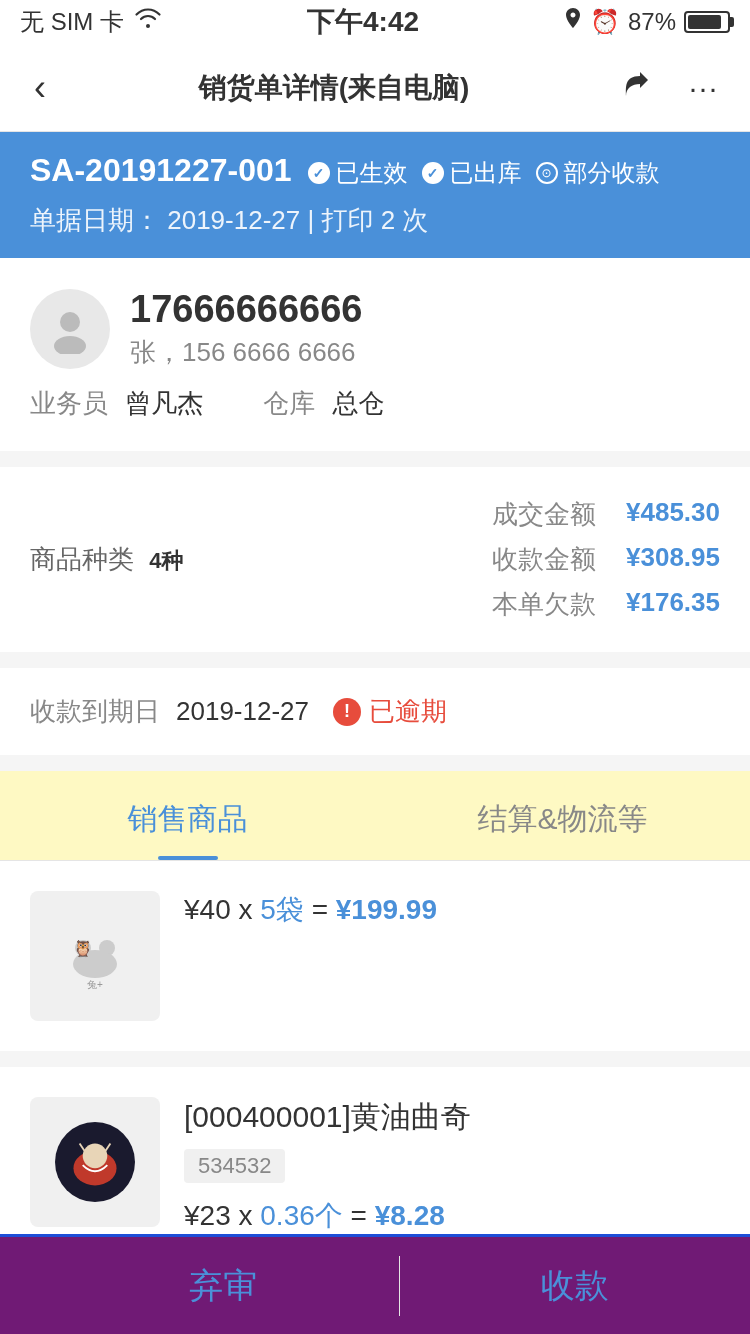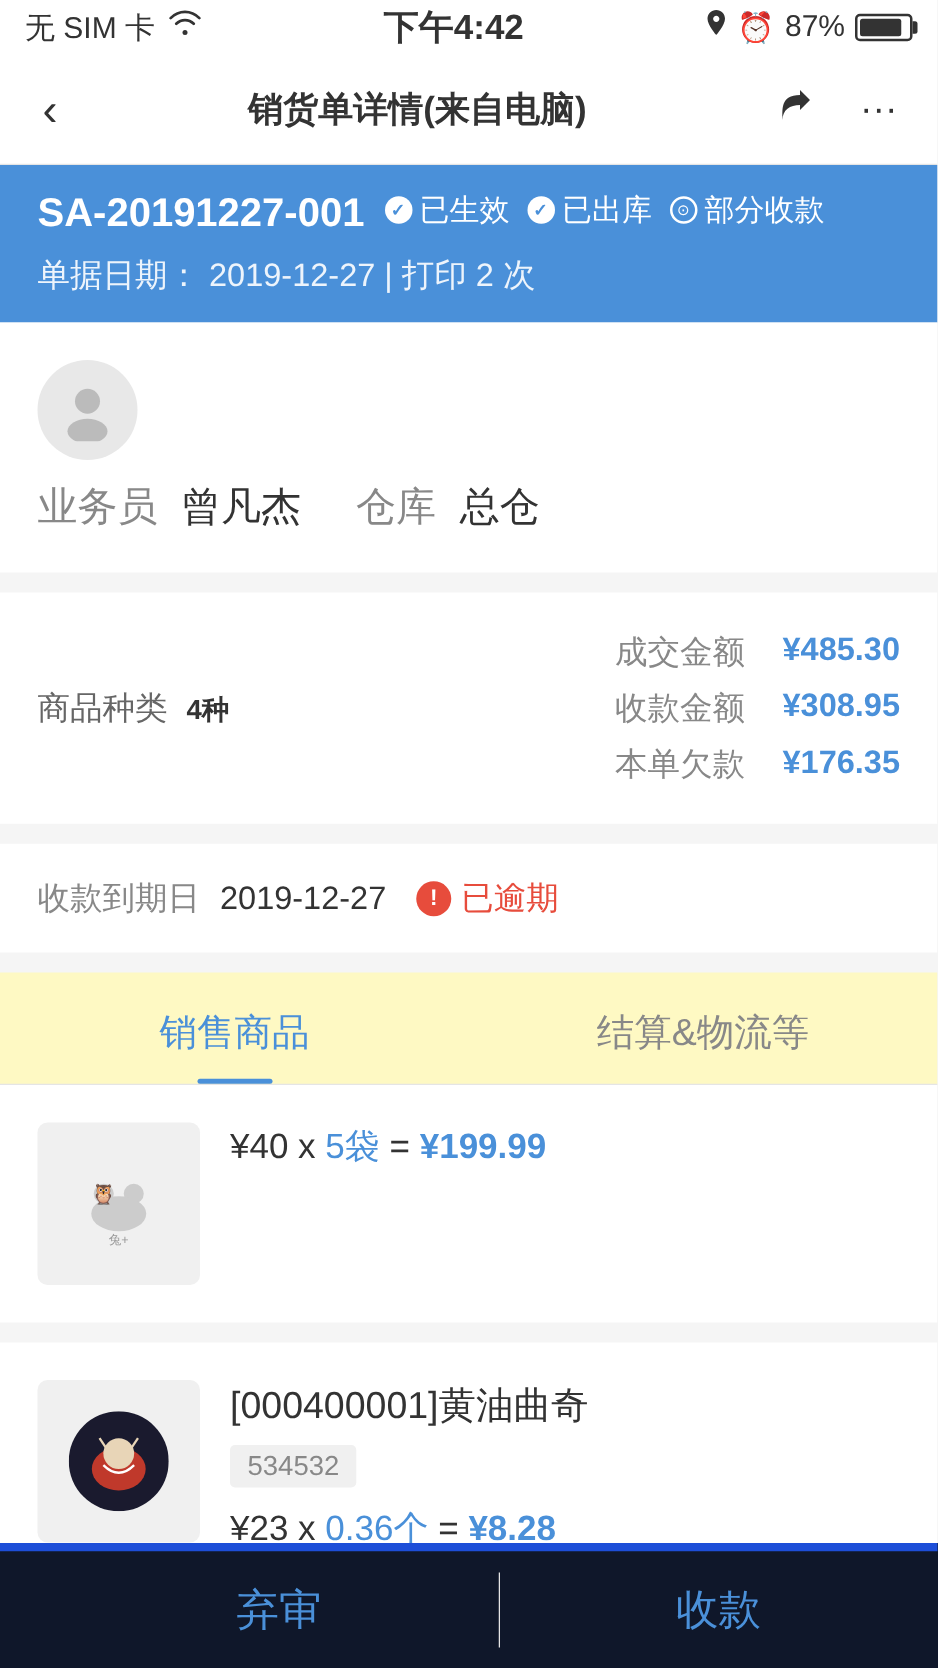--- a/index.html
+++ b/index.html
@@ -93,21 +93,21 @@
     }
 
     
     .header-banner {
       width: 750px;
       background: #4A90D9;
       padding: 20px 30px;
     }
     .banner-row1 {
       display: flex;
-      align-items: flex-start;
+      align-items: flex-end;
       gap: 16px;
       margin-bottom: 14px;
     }
     .order-id {
       font-size: 32px;
       font-weight: 700;
       color: #fff;
     }
     .status-tags {
       display: flex;
@@ -178,22 +178,22 @@
       font-weight: 600;
       color: #333;
     }
     .customer-sub {
       font-size: 26px;
       color: #888;
       margin-top: 4px;
     }
     .customer-meta {
       display: flex;
-      gap: 44px;
-      font-size: 32px;
+      gap: 60px;
+      font-size: 26px;
       color: #666;
     }
     .meta-label { color: #888; margin-right: 10px; }
     .meta-value { color: #333; font-weight: 500; }
 
     
     .summary-section {
       background: #fff;
       margin-top: 16px;
       padding: 30px;
@@ -331,22 +331,22 @@
     .price-qty { color: #4A90D9; }
     .price-total { color: #4A90D9; font-weight: 600; }
 
     
     .bottom-bar {
       position: fixed;
       bottom: 0;
       left: 0;
       width: 750px;
       height: 100px;
-      background: #0f172a;
-      border-top: 7px solid #1d4ed8;
+      background: #701a75;
+      border-top: 3px solid #1d4ed8;
       display: flex;
       padding-left: 48px;
     }
     .bottom-btn {
       flex: 1;
       display: flex;
       align-items: center;
       justify-content: center;
       font-size: 34px;
       cursor: pointer;
@@ -428,20 +428,24 @@
 </div>
 
 <div class="customer-section">
   <div class="customer-top">
     <div class="avatar">
       <svg class="avatar-svg" viewBox="0 0 50 50" fill="none">
         <circle cx="25" cy="18" r="10" fill="#bbb"></circle>
         <ellipse cx="25" cy="42" rx="16" ry="10" fill="#bbb"></ellipse>
       </svg>
     </div>
+    <div>
+      <div class="customer-name">17666666666</div>
+      <div class="customer-sub">张，156 6666 6666</div>
+    </div>
   </div>
   <div class="customer-meta">
     <div>
       <span class="meta-label">业务员</span>
       <span class="meta-value">曾凡杰</span>
     </div>
     <div>
       <span class="meta-label">仓库</span>
       <span class="meta-value">总仓</span>
     </div>

